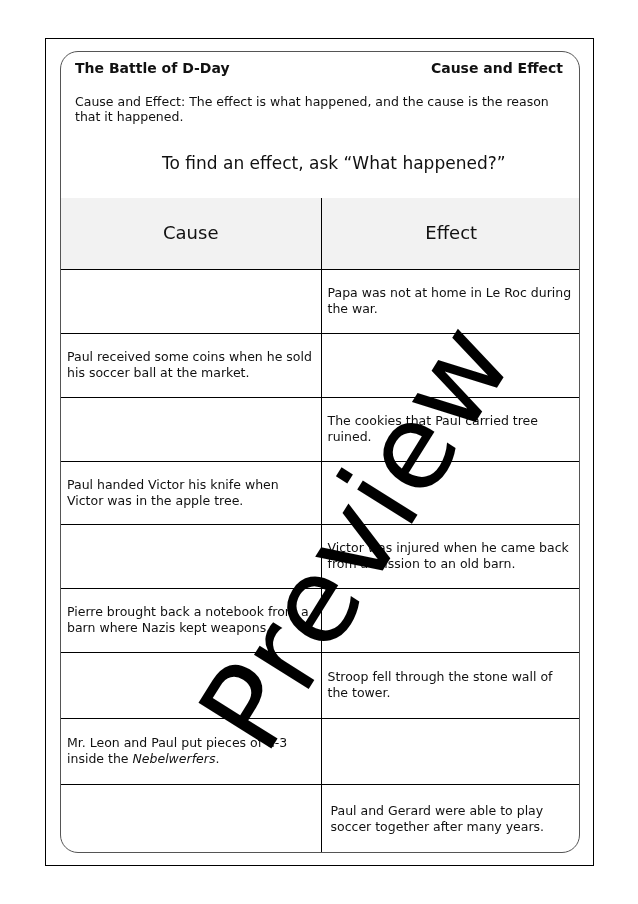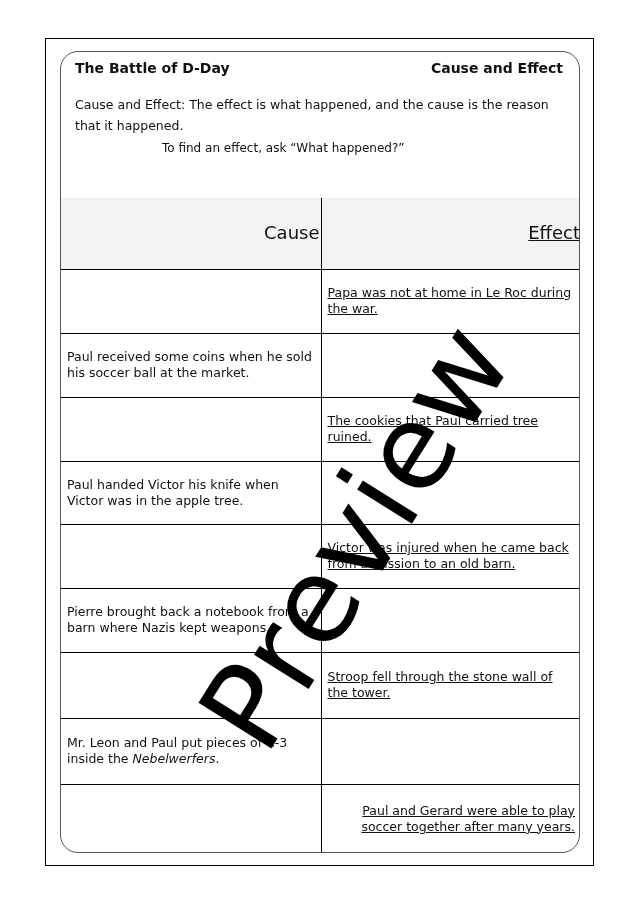--- a/index.html
+++ b/index.html
@@ -4,31 +4,31 @@
   <style>
     html, body { margin: 0; padding: 0; background: #ffffff; }
     body { width: 638px; height: 904px; position: relative; overflow: hidden;
            font-family: "DejaVu Sans", "Liberation Sans", sans-serif; color: #111; }
     .page-frame { position: absolute; left: 45px; top: 38px; width: 549px; height: 828px;
                   border: 1px solid #000; box-sizing: border-box; }
     .card { position: absolute; left: 60px; top: 51px; width: 520px; height: 802px;
             border: 1px solid #555; border-radius: 18px; box-sizing: border-box; overflow: hidden; background: #fff; }
     .title-row { position: absolute; left: 14px; right: 16px; top: 8px; display: flex;
                  justify-content: space-between; font-weight: bold; font-size: 14px; }
-    .intro { position: absolute; left: 14px; top: 42px; width: 480px; font-size: 12.5px; line-height: 21px; }
-    .tips { position: absolute; left: 101px; top: 89px; font-size: 12px; line-height: 15px; text-align: right; }
+    .intro { position: absolute; left: 14px; top: 42px; width: 480px; font-size: 12.5px; line-height: 15px; }
+    .tips { position: absolute; left: 101px; top: 104px; font-size: 17px; line-height: 15px; text-align: right; }
     .table { position: absolute; left: 0; top: 146px; width: 520px; border-collapse: collapse; table-layout: fixed; }
     .table th, .table td { border: 1px solid #000; box-sizing: border-box; vertical-align: middle;
                            font-size: 12.5px; line-height: 16px; }
     .table th { background: #f2f2f2; font-weight: normal; font-size: 18px; height: 71px; }
     .table td { padding: 0 6px; text-align: left; margin-left: 32px; }
-    .table tr:first-child th { border-top: none; text-align: right; }
+    .table tr:first-child th { border-top: none; }
     .table th:first-child, .table td:first-child { border-left: none; }
-    .table th:last-child, .table td:last-child { border-right: none; text-decoration: underline; }
-    .table tr:last-child td { border-bottom: none; text-align: right; }
+    .table th:last-child, .table td:last-child { border-right: none; }
+    .table tr:last-child td { border-bottom: none; }
     .watermark { position: absolute; left: 90px; top: 430px; font-size: 118px; font-weight: normal;
                  font-family: "DejaVu Sans", sans-serif; color: #000; transform: rotate(-58deg);
                  transform-origin: left top; white-space: nowrap; pointer-events: none; letter-spacing: 2px; }
     .watermark { left: 172px; top: 700px; }
     em { }
   </style>
 </head>
 <body>
 
 <div class="page-frame"></div>

